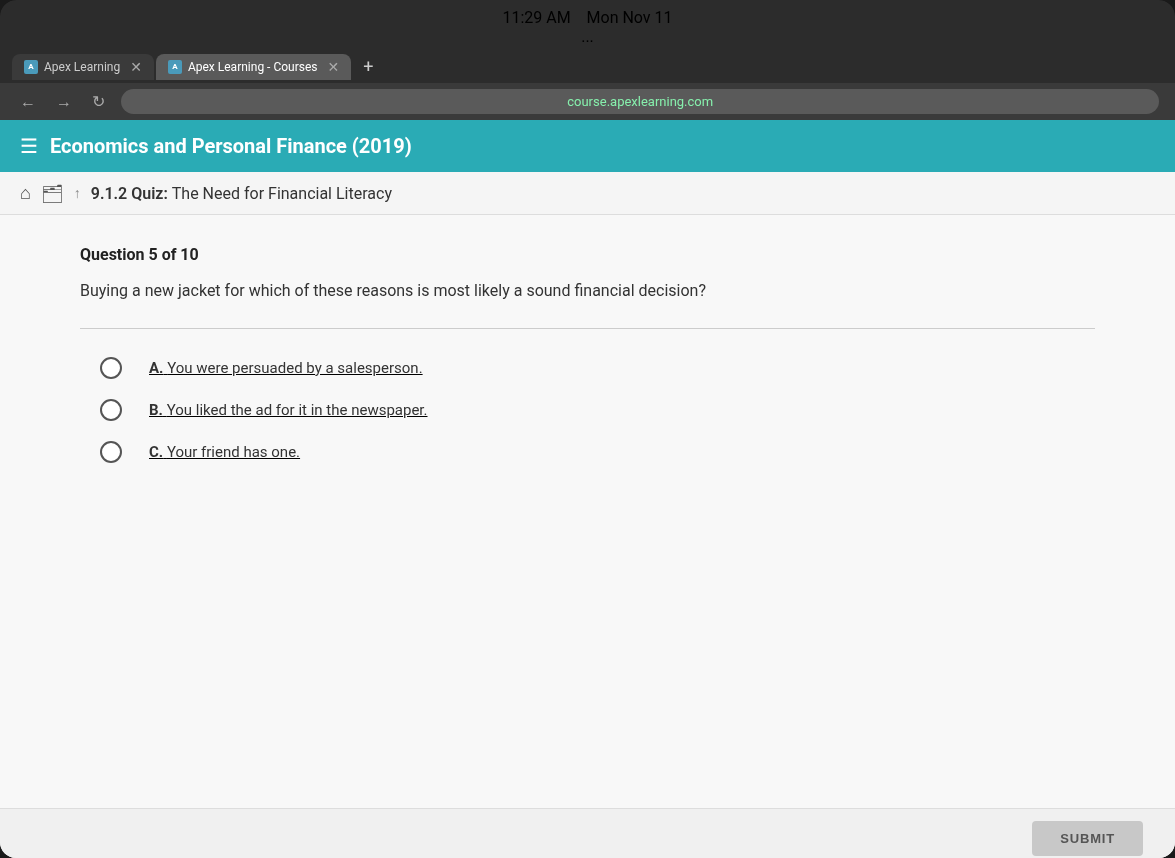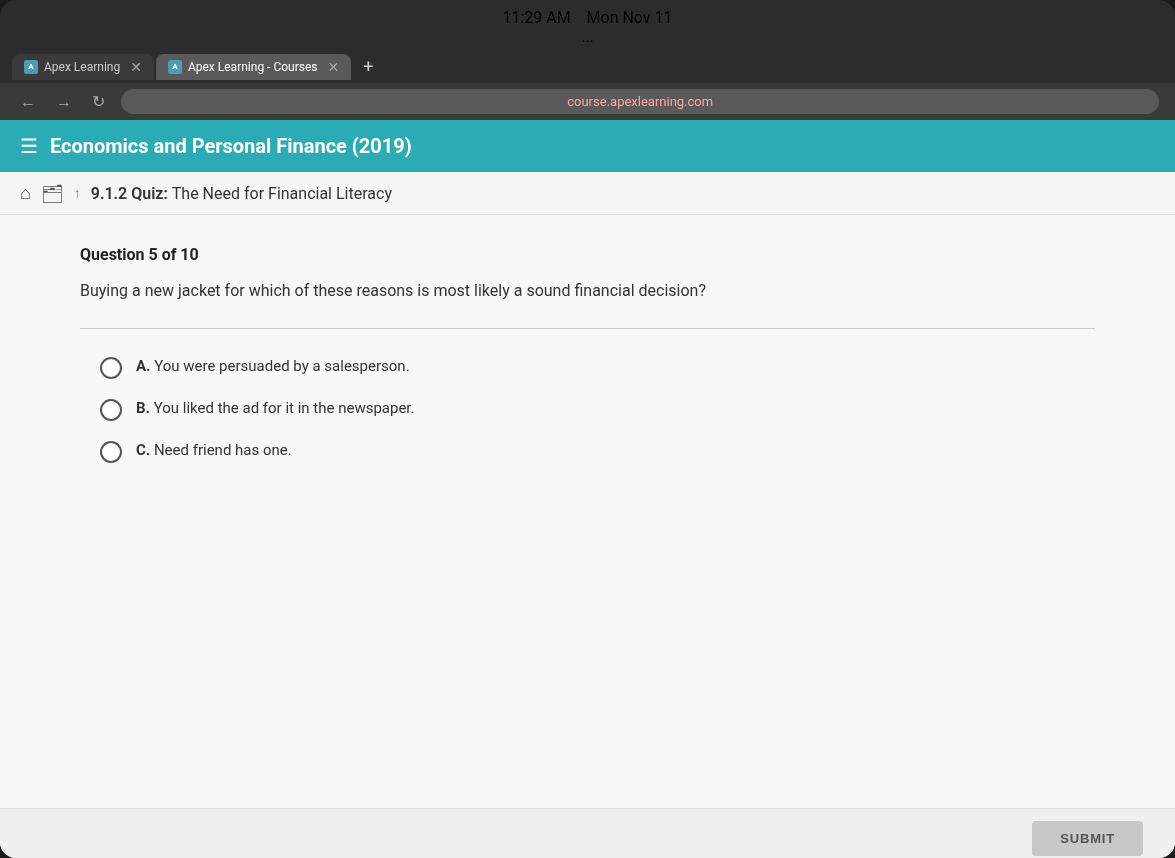--- a/index.html
+++ b/index.html
@@ -99,21 +99,21 @@
       flex: 1;
       background: #5a5a5a;
       border-radius: 20px;
       padding: 5px 16px;
       display: flex;
       align-items: center;
       justify-content: center;
     }
 
     .address-text {
-      color: #fca5a5;
+      color: #86efac;
       font-size: 13px;
     }
 
     
     .page-content {
       background: #f0f0f0;
       height: calc(858px - 110px);
       display: flex;
       flex-direction: column;
     }
@@ -200,23 +200,24 @@
 
     .answer-options {
       display: flex;
       flex-direction: column;
       gap: 20px;
       padding-left: 20px;
     }
 
     .answer-option {
       display: flex;
-      align-items: flex-start;
-      gap: 14px;
-      cursor: pointer;
+      align-items: center;
+      gap: 27px;
+      cursor: pointer;
+      text-decoration: underline;
     }
 
     .radio-circle {
       width: 22px;
       height: 22px;
       border-radius: 50%;
       border: 2px solid #555;
       background: white;
       flex-shrink: 0;
       cursor: pointer;
@@ -329,21 +330,21 @@
       <div class="answer-option">
         <div class="radio-circle"></div>
         <span class="answer-label">
           <strong>B.</strong>&nbsp;<span>You liked the ad for it in the newspaper.</span>
         </span>
       </div>
 
       <div class="answer-option">
         <div class="radio-circle"></div>
         <span class="answer-label">
-          <strong>C.</strong>&nbsp;<span>Need friend has one.</span>
+          <strong>C.</strong>&nbsp;<span>Your friend has one.</span>
         </span>
       </div>
 
 
     </div>
   </div>
 
   <div class="submit-bar">
     <button class="submit-button">SUBMIT</button>
   </div>

